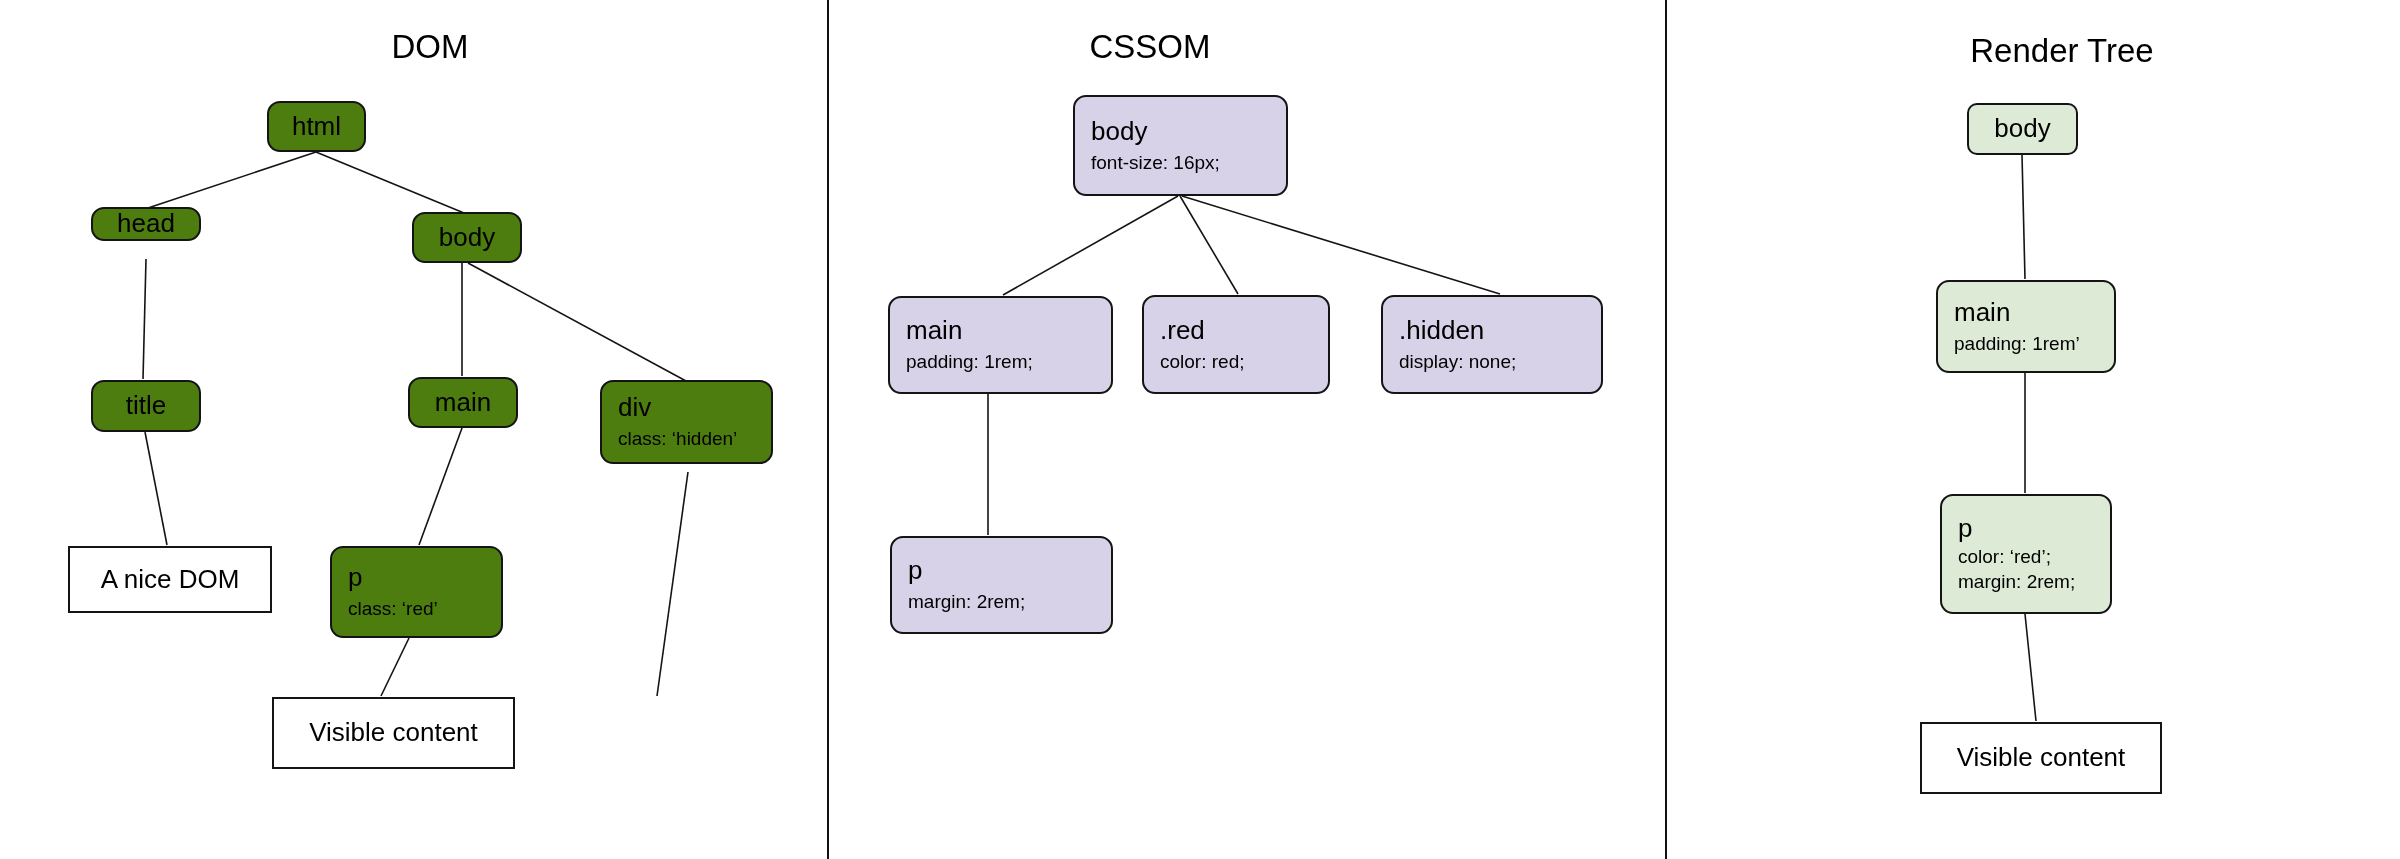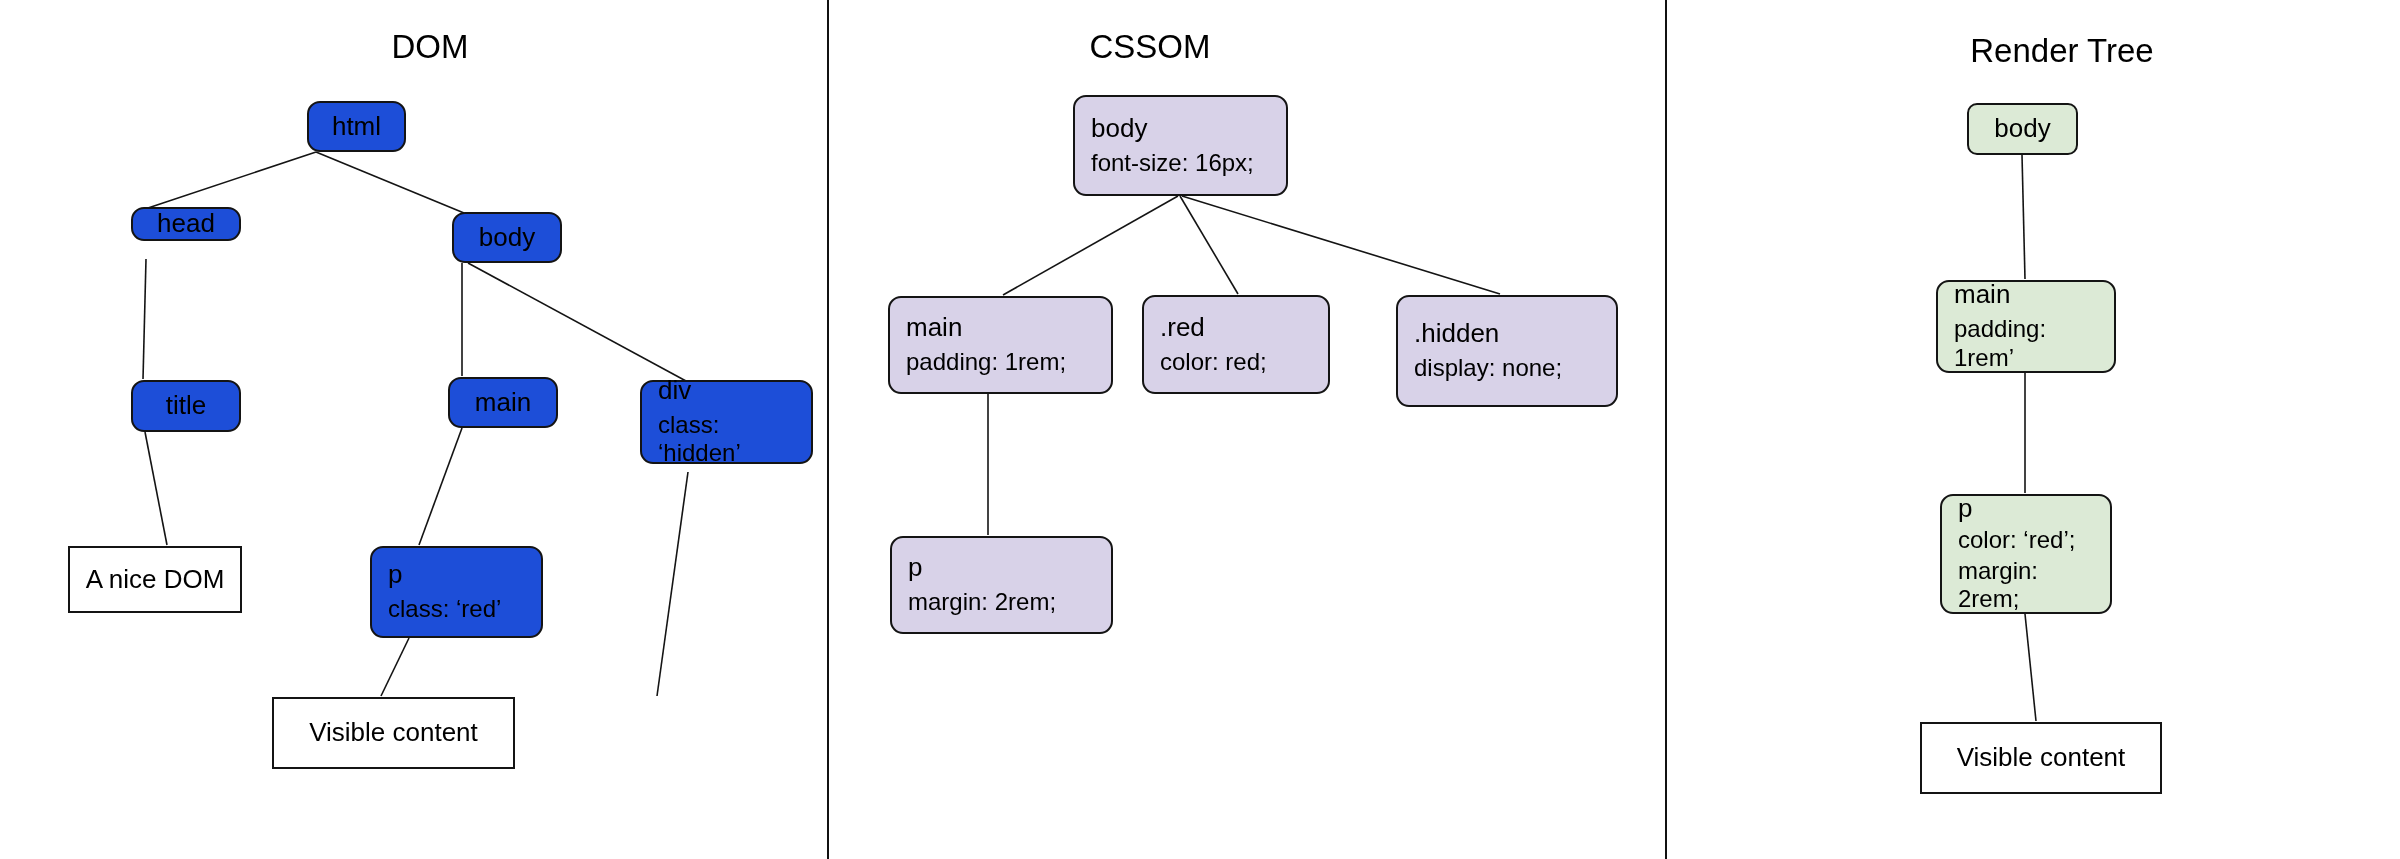--- a/index.html
+++ b/index.html
@@ -26,38 +26,38 @@
     background: #111;
   }
   svg.wires { position: absolute; left: 0; top: 0; }
   .node {
     position: absolute;
     box-sizing: border-box;
     border: 2px solid #141414;
     background: #fff;
   }
   .rounded { border-radius: 13px; }
-  .pink  { background: #1d4ed8; margin-left: 40px; }
+  .pink  { background: #4d7c0f; }
   .lav   { background: #d8d2e8; }
   .green { background: #dcead6; }
   .center {
     display: flex;
     align-items: center;
     justify-content: center;
   }
   .multiline {
     display: flex;
     flex-direction: column;
     justify-content: center;
     align-items: flex-start;
     padding: 8px 16px;
     gap: 5px;
   }
   .label { font-size: 26px; line-height: 1.15; }
-  .sub   { font-size: 24px; line-height: 1.2; }
+  .sub   { font-size: 19px; line-height: 1.2; }
 </style>
 </head>
 <body>
 
 <div id="stage">
 
   <div class="sep" style="left:827px;"></div>
   <div class="sep" style="left:1665px;"></div>
 
   <div class="panel-title" style="left:430px; top:28px;">DOM</div>
@@ -111,21 +111,21 @@
   <div class="node pink rounded multiline" style="left:600px; top:380px; width:173px; height:84px;">
     <span class="label">div</span>
     <span class="sub">class: ‘hidden’</span>
   </div>
 
   <div class="node pink rounded multiline" style="left:330px; top:546px; width:173px; height:92px;">
     <span class="label">p</span>
     <span class="sub">class: ‘red’</span>
   </div>
 
-  <div class="node center" style="left:68px; top:546px; width:174px; height:67px;">
+  <div class="node center" style="left:68px; top:546px; width:204px; height:67px;">
     <span class="label">A nice DOM</span>
   </div>
 
   <div class="node center" style="left:272px; top:697px; width:243px; height:72px;">
     <span class="label">Visible content</span>
   </div>
 
 
   <div class="node lav rounded multiline" style="left:1073px; top:95px; width:215px; height:101px;">
     <span class="label">body</span>
@@ -135,21 +135,21 @@
   <div class="node lav rounded multiline" style="left:888px; top:296px; width:225px; height:98px;">
     <span class="label">main</span>
     <span class="sub">padding: 1rem;</span>
   </div>
 
   <div class="node lav rounded multiline" style="left:1142px; top:295px; width:188px; height:99px;">
     <span class="label">.red</span>
     <span class="sub">color: red;</span>
   </div>
 
-  <div class="node lav rounded multiline" style="left:1381px; top:295px; width:222px; height:112px;margin-left:15px;">
+  <div class="node lav rounded multiline" style="left:1381px; top:295px; width:222px; height:99px;">
     <span class="label">.hidden</span>
     <span class="sub">display: none;</span>
   </div>
 
   <div class="node lav rounded multiline" style="left:890px; top:536px; width:223px; height:98px;">
     <span class="label">p</span>
     <span class="sub">margin: 2rem;</span>
   </div>
 
   <div class="node green rounded center" style="left:1967px; top:103px; width:111px; height:52px; border-radius:10px;">

